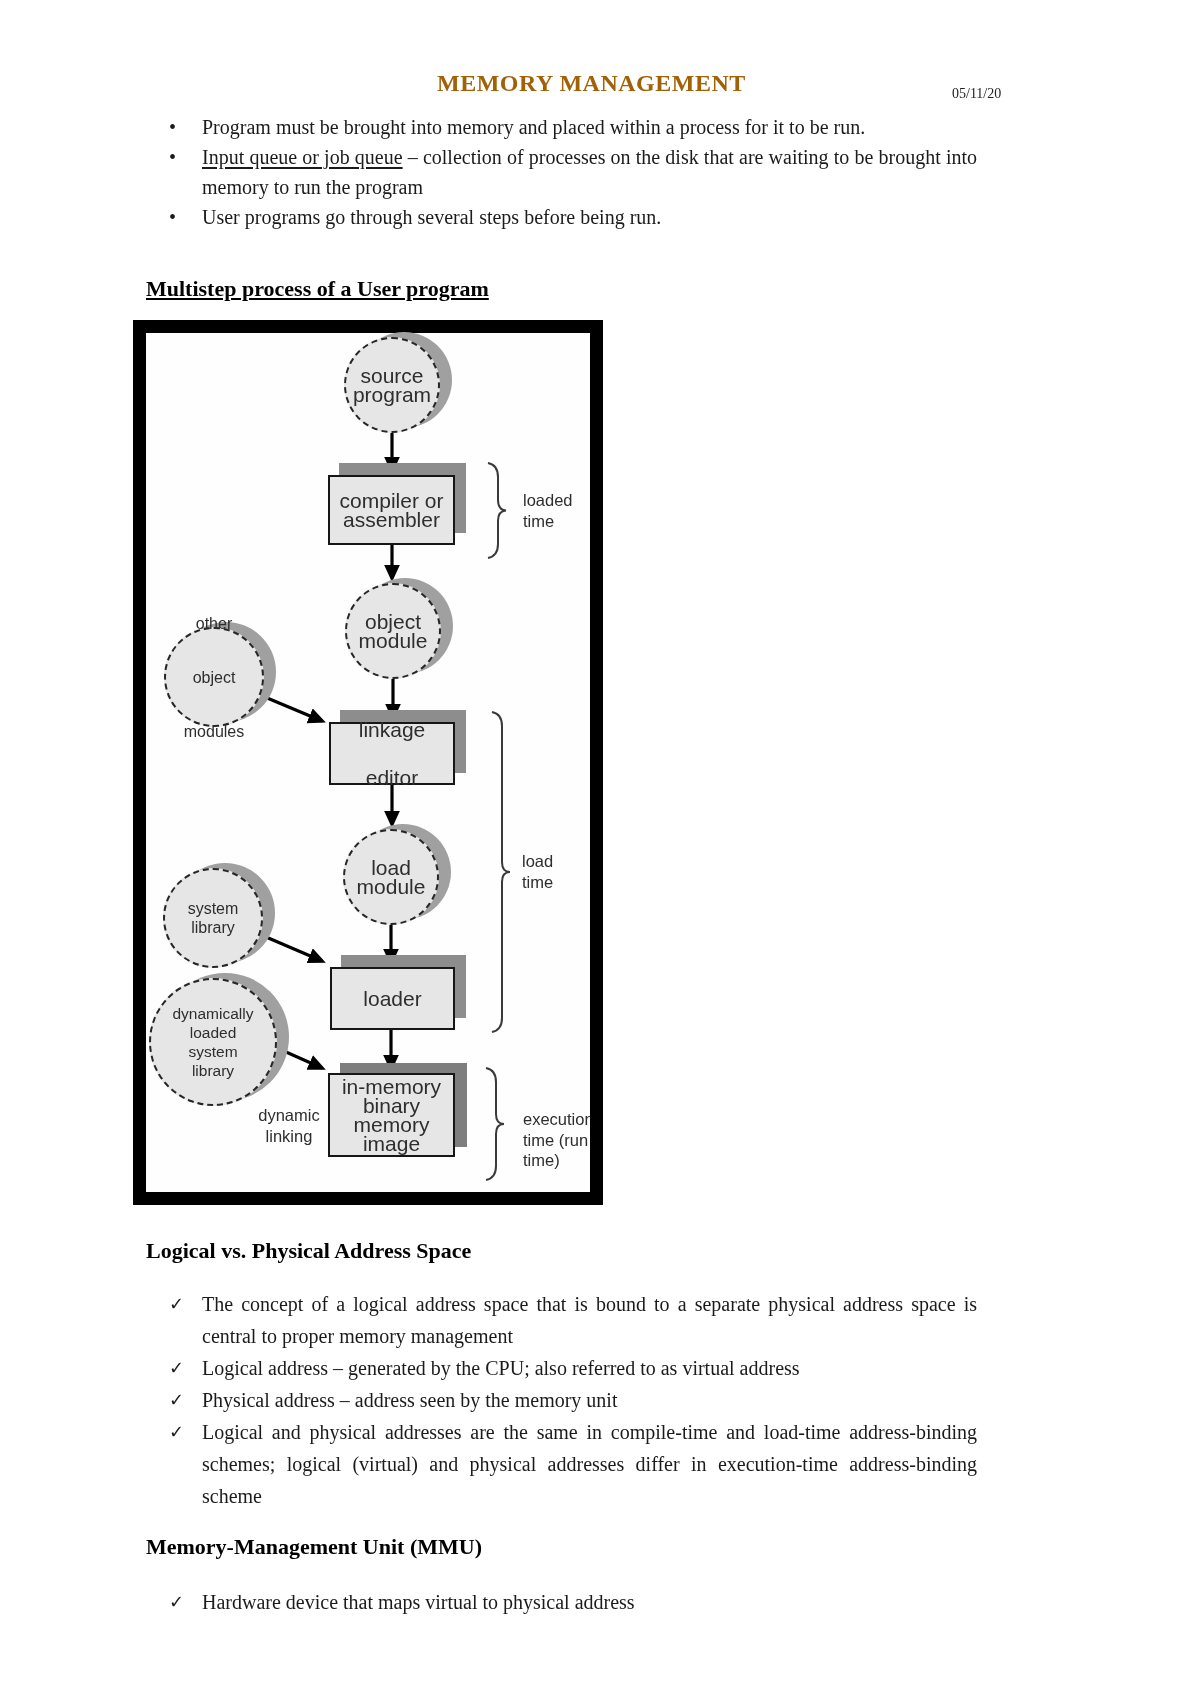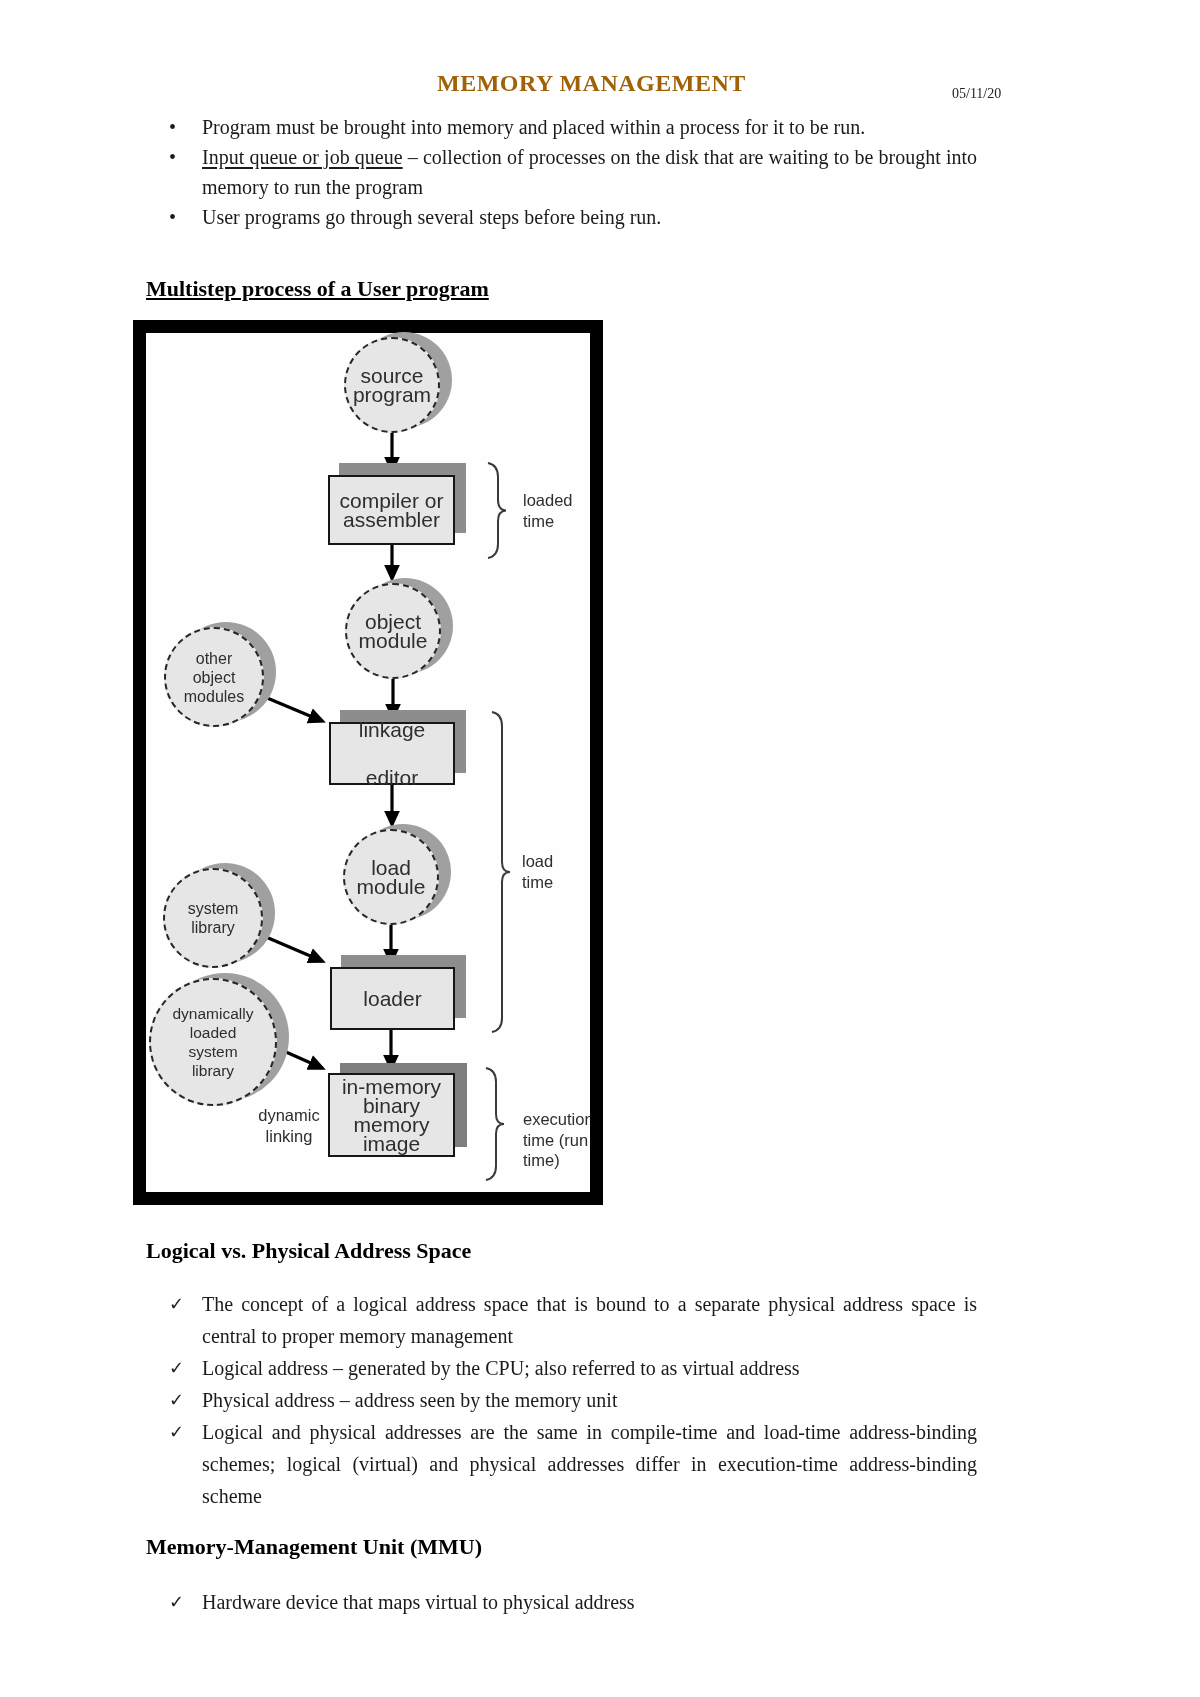--- a/index.html
+++ b/index.html
@@ -65,21 +65,21 @@
     border: 2px dashed #262626;
     box-shadow: 12px -5px 0 #a0a0a0;
   }
   .rect {
     border: 2px solid #161616;
     box-shadow: 11px -12px 0 #8d8d8d;
   }
   .n-source  { left: 198px; top: 4px;   width: 96px;  height: 96px; }
   .n-compiler{ left: 182px; top: 142px; width: 127px; height: 70px; }
   .n-object  { left: 199px; top: 250px; width: 96px;  height: 96px; }
-  .n-other   { left: 18px;  top: 294px; width: 100px; height: 100px; font-size:16px; }
+  .n-other   { left: 18px;  top: 294px; width: 100px; height: 100px; font-size:16px;gap:35px; }
   .n-linkage { left: 183px; top: 389px; width: 126px; height: 63px; gap: 29px; }
   .n-load    { left: 197px; top: 496px; width: 96px;  height: 96px; }
   .n-system  { left: 17px;  top: 535px; width: 100px; height: 100px; font-size:16px; }
   .n-loader  { left: 184px; top: 634px; width: 125px; height: 63px; }
   .n-dyn     { left: 3px;   top: 645px; width: 128px; height: 128px; font-size:15.5px; }
   .n-inmem   { left: 182px; top: 740px; width: 127px; height: 84px; box-shadow: 12px -10px 0 #7e7e7e; }
 
   .dlabel {
     position: absolute;
     font-family: "Liberation Sans", "DejaVu Sans", sans-serif;

